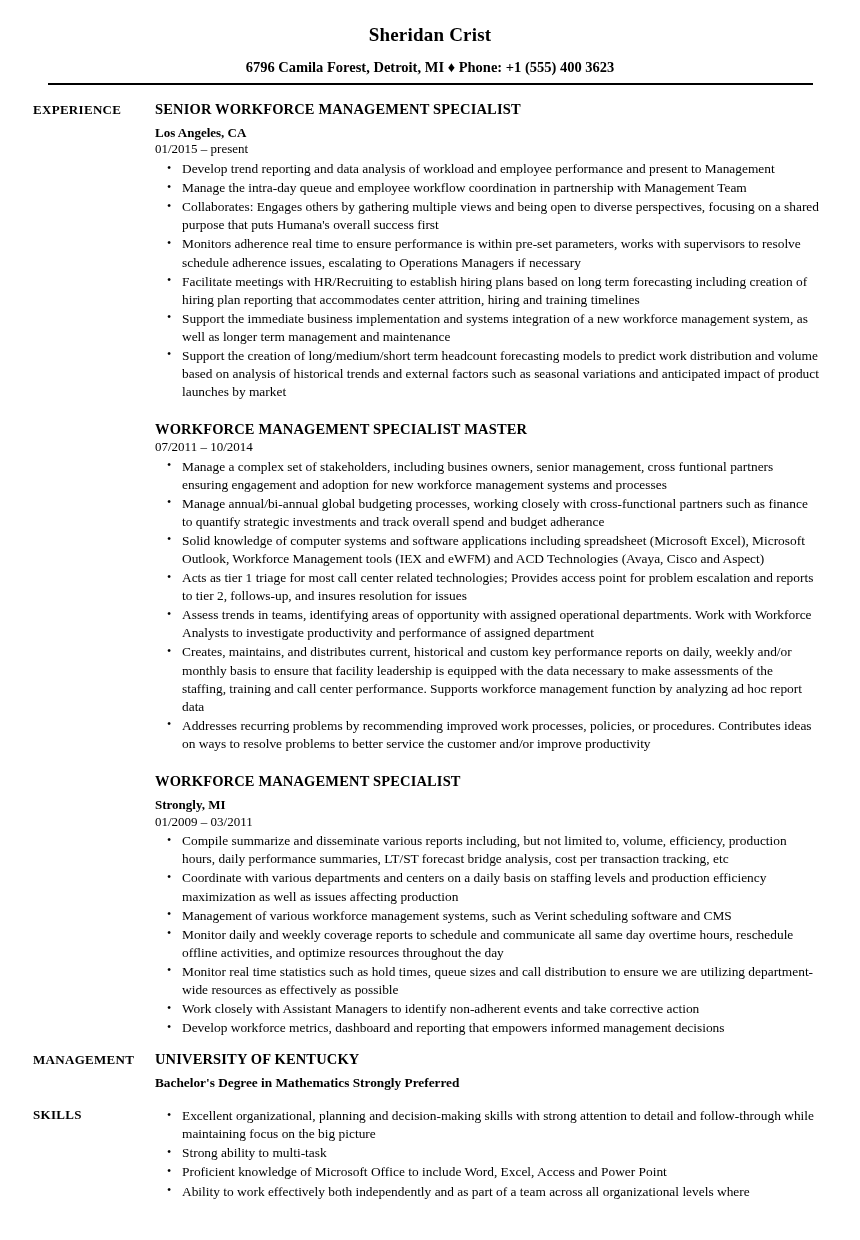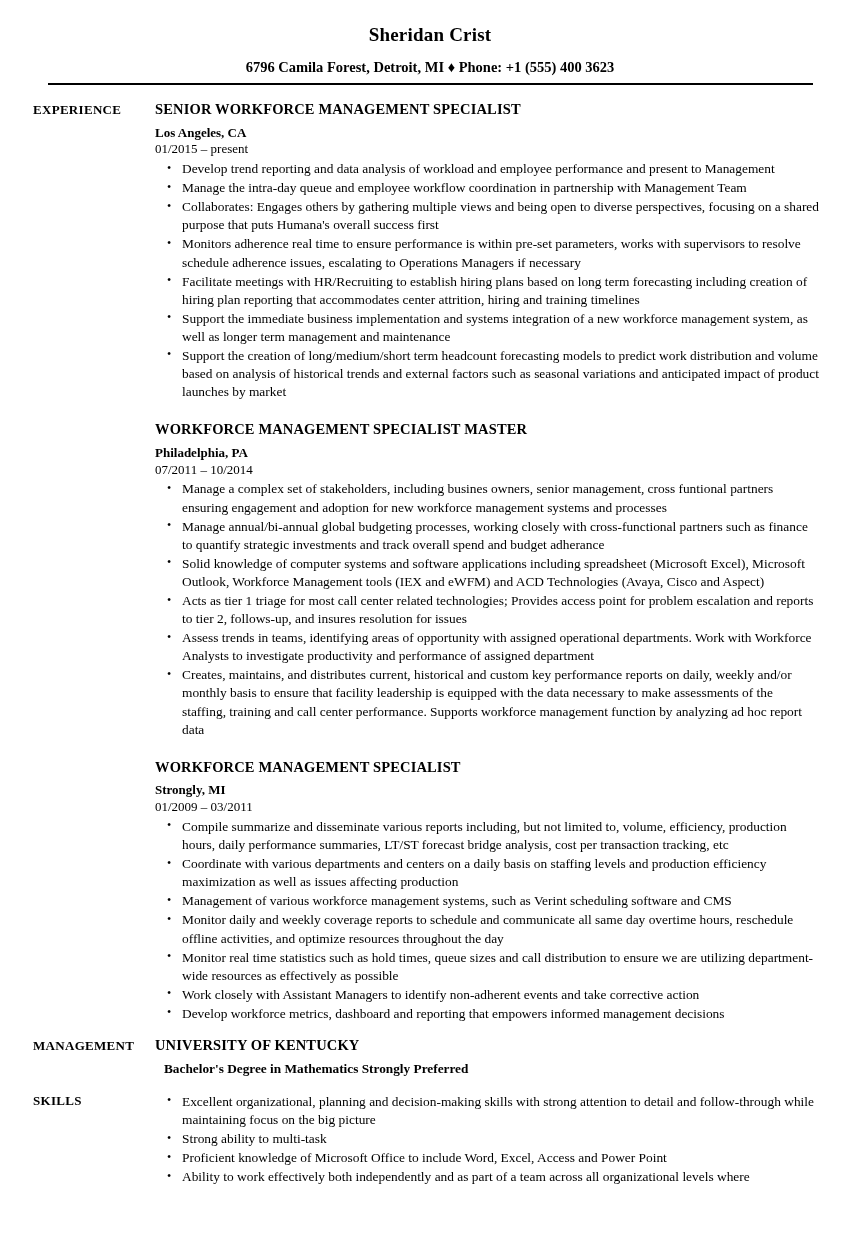--- a/index.html
+++ b/index.html
@@ -119,21 +119,20 @@
     font-size: 14.5px;
     font-weight: bold;
     letter-spacing: 0.15px;
     line-height: 1.15;
   }
   .edu-degree {
     font-size: 13.3px;
     font-weight: bold;
     margin-top: 7px;
     line-height: 1.15;
-    margin-left: 9px;
   }
 
   
   #skills-section ul.bullets { margin-top: 0; }
 </style>
 </head>
 <body>
 
 <div class="page">
 
@@ -157,29 +156,29 @@
           <li>Collaborates: Engages others by gathering multiple views and being open to diverse perspectives, focusing on a shared purpose that puts Humana's overall success first</li>
           <li>Monitors adherence real time to ensure performance is within pre-set parameters, works with supervisors to resolve schedule adherence issues, escalating to Operations Managers if necessary</li>
           <li>Facilitate meetings with HR/Recruiting to establish hiring plans based on long term forecasting including creation of hiring plan reporting that accommodates center attrition, hiring and training timelines</li>
           <li>Support the immediate business implementation and systems integration of a new workforce management system, as well as longer term management and maintenance</li>
           <li>Support the creation of long/medium/short term headcount forecasting models to predict work distribution and volume based on analysis of historical trends and external factors such as seasonal variations and anticipated impact of product launches by market</li>
         </ul>
       </div>
 
       <div class="job">
         <div class="job-title">WORKFORCE MANAGEMENT SPECIALIST MASTER</div>
-        <div class="job-location">Philadelphia, PA</div>
         <div class="job-dates">07/2011 – 10/2014</div>
         <ul class="bullets">
           <li>Manage a complex set of stakeholders, including busines owners, senior management, cross funtional partners ensuring engagement and adoption for new workforce management systems and processes</li>
           <li>Manage annual/bi-annual global budgeting processes, working closely with cross-functional partners such as finance to quantify strategic investments and track overall spend and budget adherance</li>
           <li>Solid knowledge of computer systems and software applications including spreadsheet (Microsoft Excel), Microsoft Outlook, Workforce Management tools (IEX and eWFM) and ACD Technologies (Avaya, Cisco and Aspect)</li>
           <li>Acts as tier 1 triage for most call center related technologies; Provides access point for problem escalation and reports to tier 2, follows-up, and insures resolution for issues</li>
           <li>Assess trends in teams, identifying areas of opportunity with assigned operational departments. Work with Workforce Analysts to investigate productivity and performance of assigned department</li>
           <li>Creates, maintains, and distributes current, historical and custom key performance reports on daily, weekly and/or monthly basis to ensure that facility leadership is equipped with the data necessary to make assessments of the staffing, training and call center performance. Supports workforce management function by analyzing ad hoc report data</li>
+          <li>Addresses recurring problems by recommending improved work processes, policies, or procedures. Contributes ideas on ways to resolve problems to better service the customer and/or improve productivity</li>
         </ul>
       </div>
 
       <div class="job">
         <div class="job-title">WORKFORCE MANAGEMENT SPECIALIST</div>
         <div class="job-location">Strongly, MI</div>
         <div class="job-dates">01/2009 – 03/2011</div>
         <ul class="bullets">
           <li>Compile summarize and disseminate various reports including, but not limited to, volume, efficiency, production hours, daily performance summaries, LT/ST forecast bridge analysis, cost per transaction tracking, etc</li>
           <li>Coordinate with various departments and centers on a daily basis on staffing levels and production efficiency maximization as well as issues affecting production</li>

